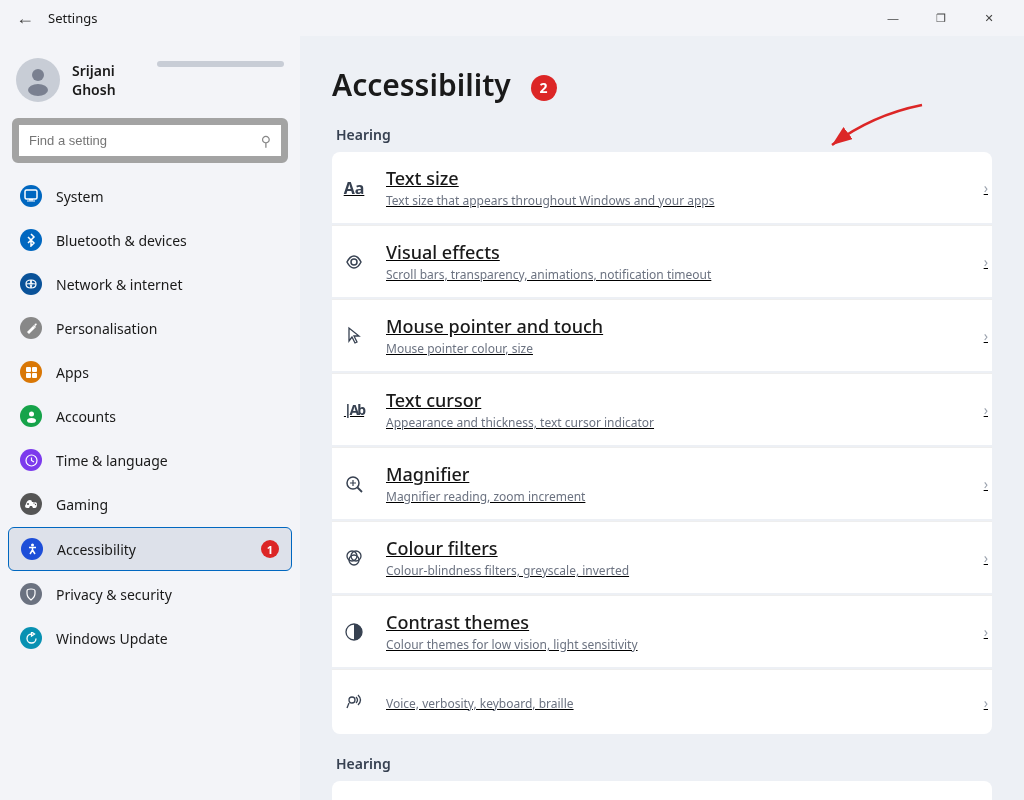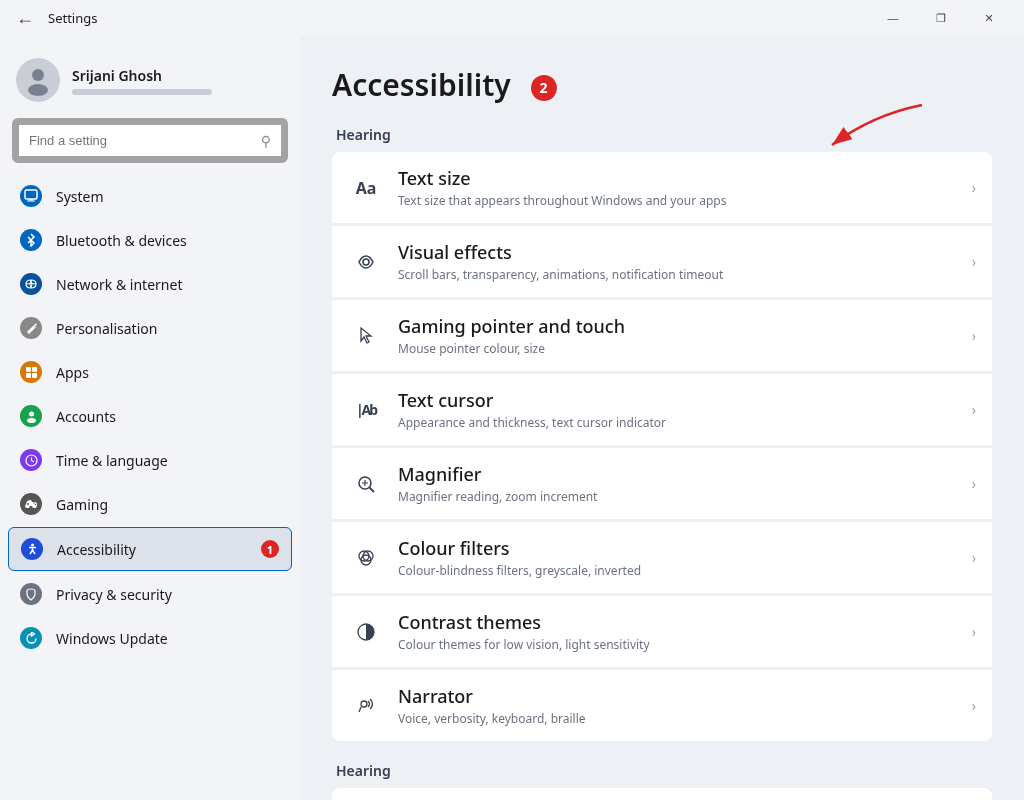--- a/index.html
+++ b/index.html
@@ -81,21 +81,20 @@
       background: #c8cdd6;
       display: flex;
       align-items: center;
       justify-content: center;
       flex-shrink: 0;
       overflow: hidden;
     }
     .avatar svg { width: 32px; height: 32px; fill: #7a8090; }
     .user-info {
       display: flex;
-      flex-direction: column;
       gap: 4px;
     }
     .user-name {
       font-size: 14px;
       font-weight: 600;
       color: #1a1a1a;
     }
     .user-bar {
       height: 6px;
       width: 140px;
@@ -218,24 +217,25 @@
       flex-direction: column;
       gap: 2px;
       margin-bottom: 20px;
     }
 
     .setting-item {
       display: flex;
       align-items: center;
       background: #fff;
       border-radius: 8px;
-      padding: 14px 16px;
+      padding: 14px 4px;
       cursor: pointer;
       gap: 14px;
       position: relative;
+      text-decoration: underline;
     }
     .setting-item:first-child { border-radius: 8px 8px 0 0; }
     .setting-item:not(:first-child) { border-top: 1px solid #eee; border-radius: 0; }
     .setting-item:last-child { border-radius: 0 0 8px 8px; }
     .setting-item:only-child { border-radius: 8px; }
 
     
     .settings-group.single .setting-item { border-radius: 8px; border-top: none; }
 
     .setting-icon-wrap {
@@ -474,21 +474,21 @@
           <span class="chevron">›</span>
         </div>
 
         <div class="setting-item" style="border-top:1px solid #eee;border-radius:0;">
           <div class="setting-icon-wrap">
             <svg width="18" height="20" viewBox="0 0 18 20" fill="none">
                 <path d="M4 2 L4 15 L7 11 L10 17 L12 16 L9 10 L14 10 Z" stroke="#374151" stroke-width="1.3" fill="none"></path>
               </svg>
           </div>
           <div class="setting-text">
-            <div class="setting-title">Gaming pointer and touch</div>
+            <div class="setting-title">Mouse pointer and touch</div>
             <div class="setting-desc">Mouse pointer colour, size</div>
           </div>
           <span class="chevron">›</span>
         </div>
 
         <div class="setting-item" style="border-top:1px solid #eee;border-radius:0;justify-content:flex-end;">
           <div class="setting-icon-wrap">
             <span style="font-size:14px;font-weight:700;color:#374151;letter-spacing:-2px;">|Ab</span>
           </div>
           <div class="setting-text">
@@ -545,21 +545,20 @@
         <div class="setting-item" style="border-top:1px solid #eee;border-radius:0 0 8px 8px;">
           <div class="setting-icon-wrap">
             <svg width="20" height="20" viewBox="0 0 20 20" fill="none">
                 <circle cx="8" cy="8" r="3" stroke="#374151" stroke-width="1.3"></circle>
                 <path d="M12 5 Q15 8 12 11" stroke="#374151" stroke-width="1.3"></path>
                 <path d="M14 3 Q19 8 14 13" stroke="#374151" stroke-width="1.3"></path>
                 <path d="M5 11 L3 16" stroke="#374151" stroke-width="1.3"></path>
               </svg>
           </div>
           <div class="setting-text">
-            <div class="setting-title">Narrator</div>
             <div class="setting-desc">Voice, verbosity, keyboard, braille</div>
           </div>
           <span class="chevron">›</span>
         </div>
 
       </div>
 
       <div class="section-label">Hearing</div>
       <div class="settings-group single">
         <div class="setting-item" style="border-radius:8px 8px 0 0;">

